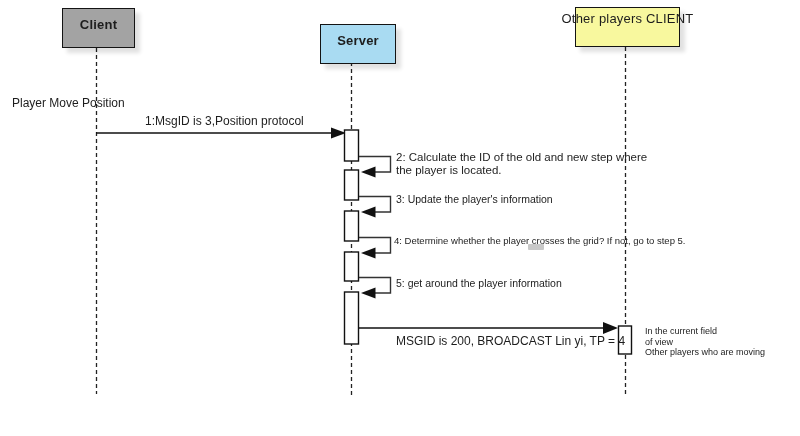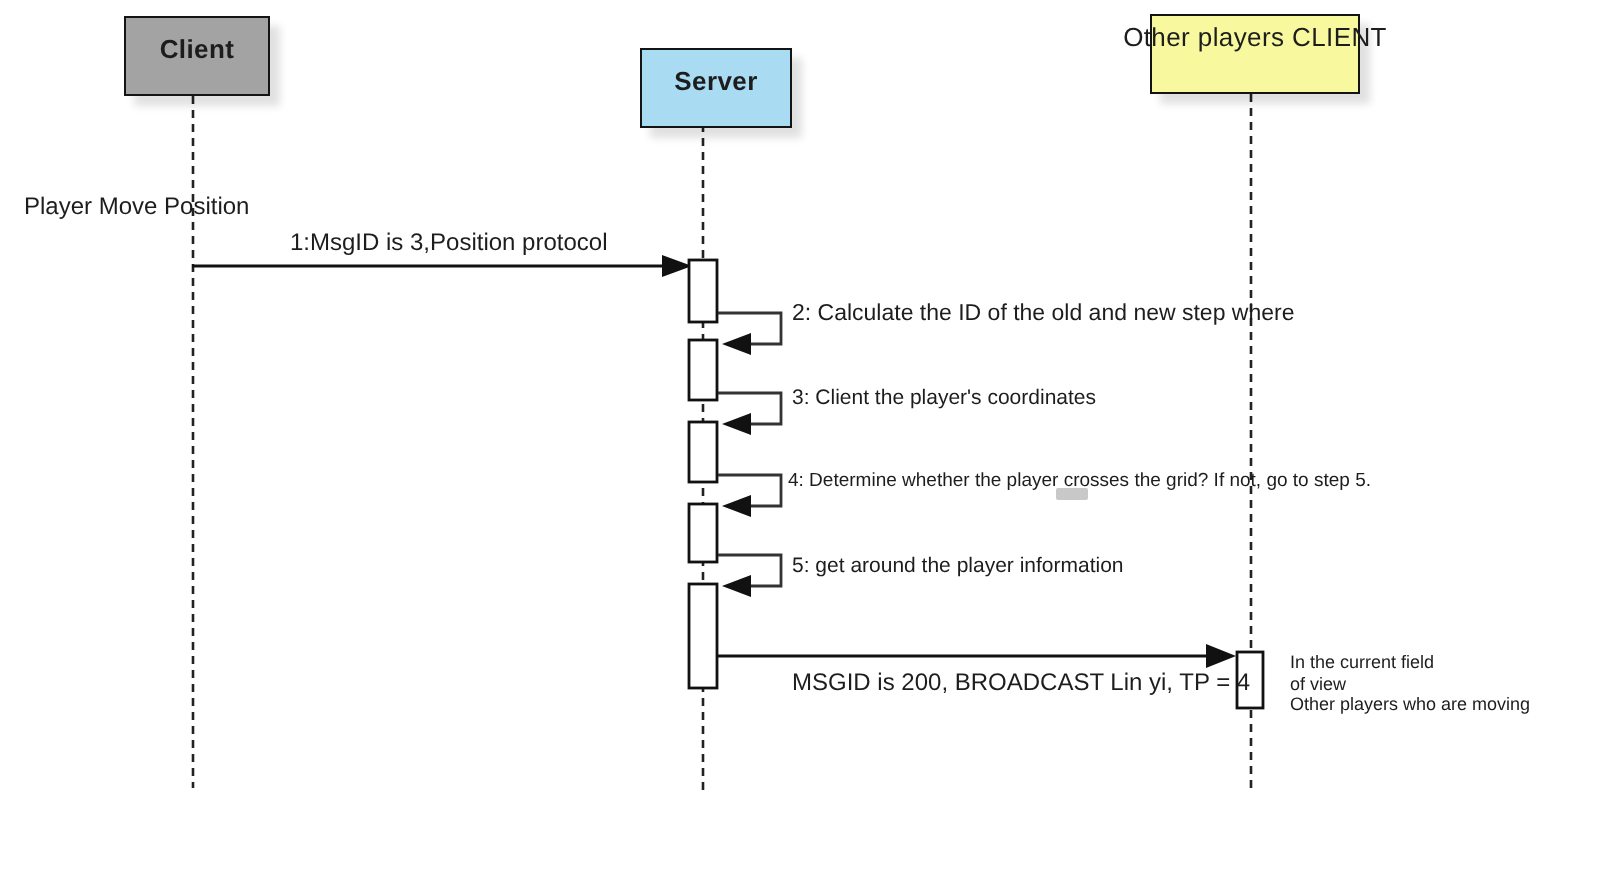--- a/index.html
+++ b/index.html
@@ -78,23 +78,24 @@
   <div class="actor actor-other" style="background: rgb(248, 248, 158);">
     <span class="actor-label">Other players CLIENT</span>
   </div>
 
   <div class="lbl lbl-player-move">Player Move Position</div>
 
   <div class="lbl lbl-msg1">1:MsgID is 3,Position protocol</div>
 
   <div class="lbl lbl-msg2">
     <div>2: Calculate the ID of the old and new step where</div>
+    <div>the player is located.</div>
   </div>
 
-  <div class="lbl lbl-msg3">3: Client the player's coordinates</div>
+  <div class="lbl lbl-msg3">3: Update the player's information</div>
 
   <div class="smudge"></div>
   <div class="lbl lbl-msg4">4: Determine whether the player crosses the grid? If not, go to step 5.</div>
 
   <div class="lbl lbl-msg5">5: get around the player information</div>
 
 
   <div class="lbl lbl-msgid">MSGID is 200, BROADCAST Lin yi, TP = 4</div>
 
   <div class="lbl lbl-fov">

